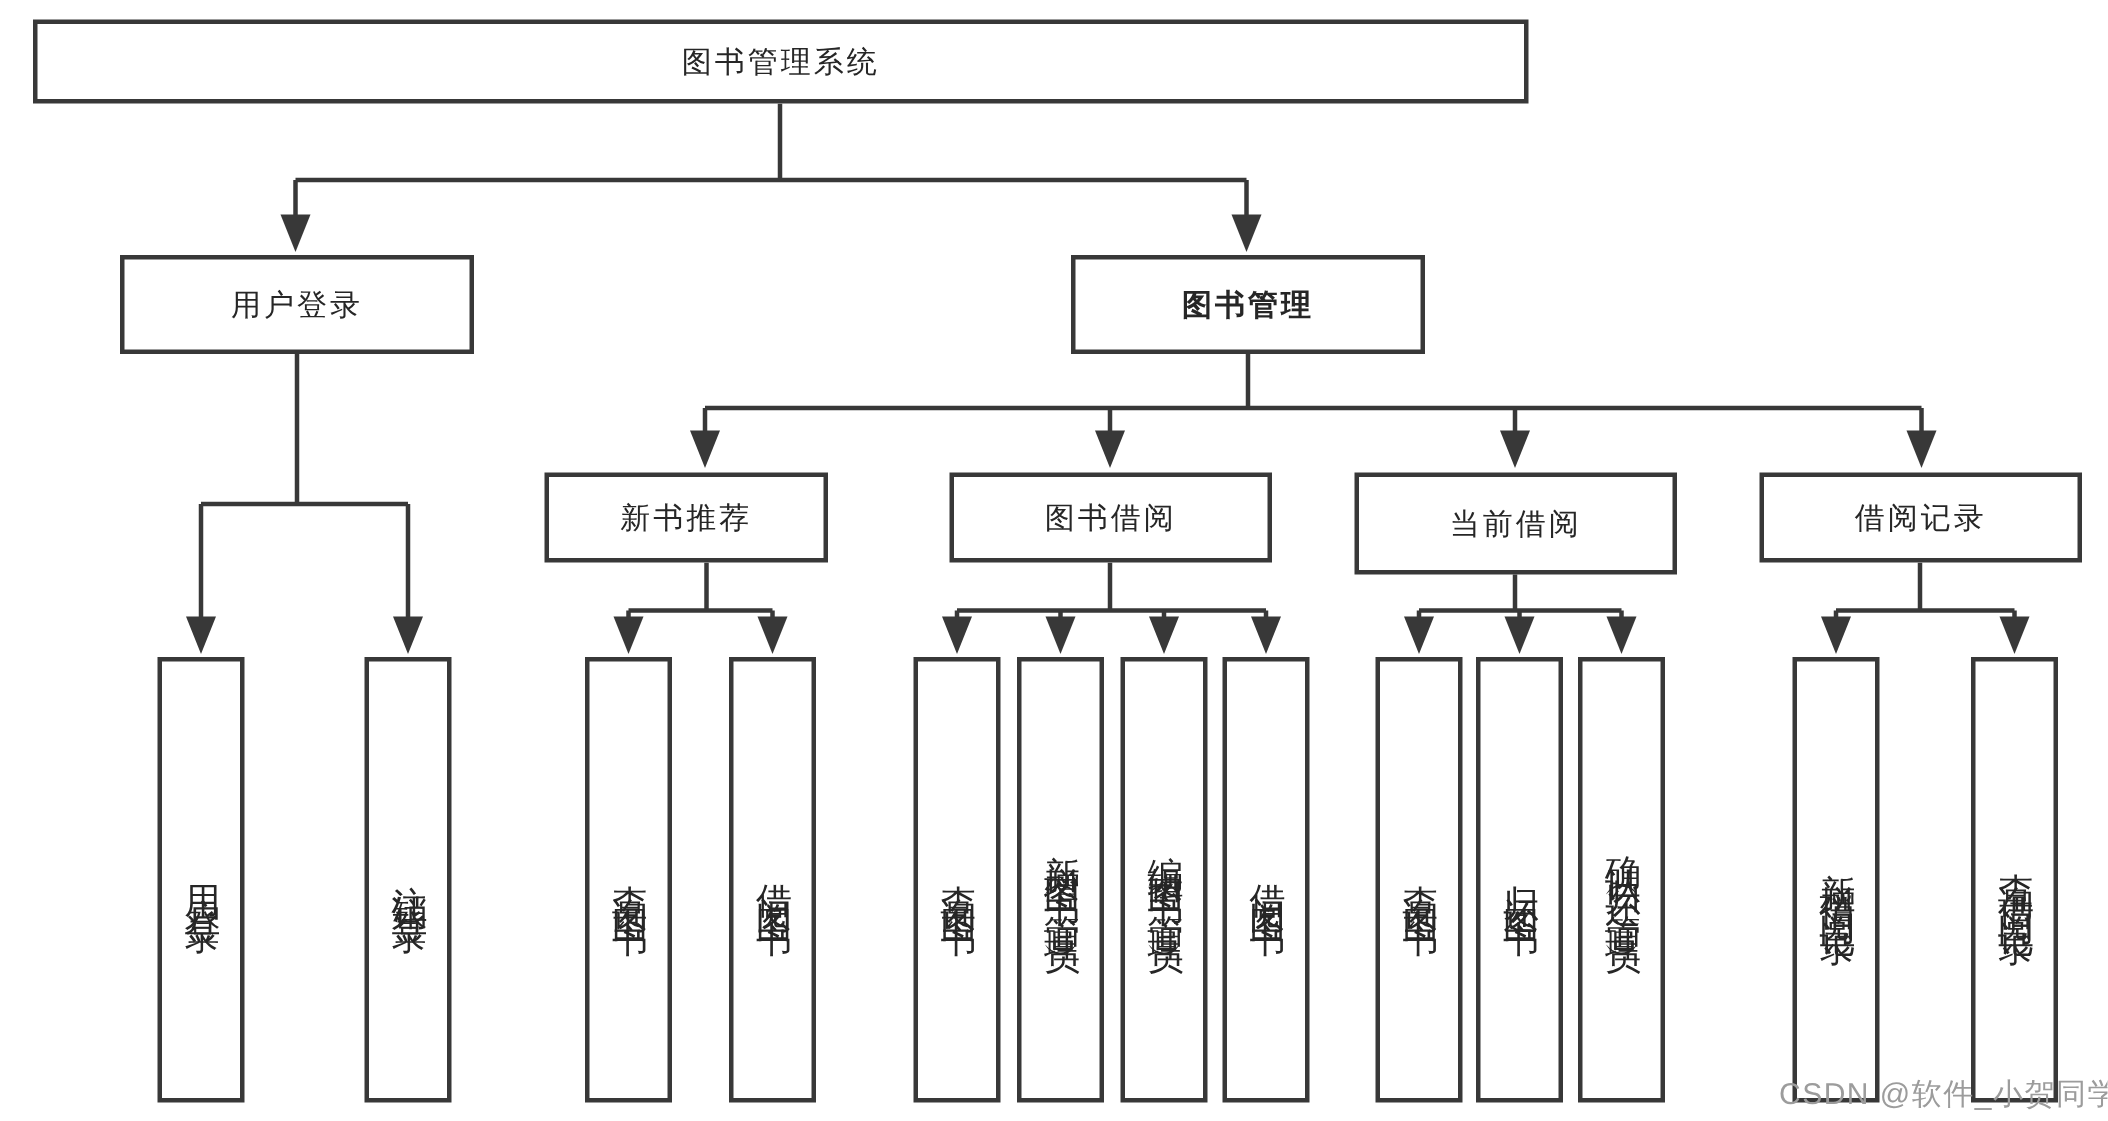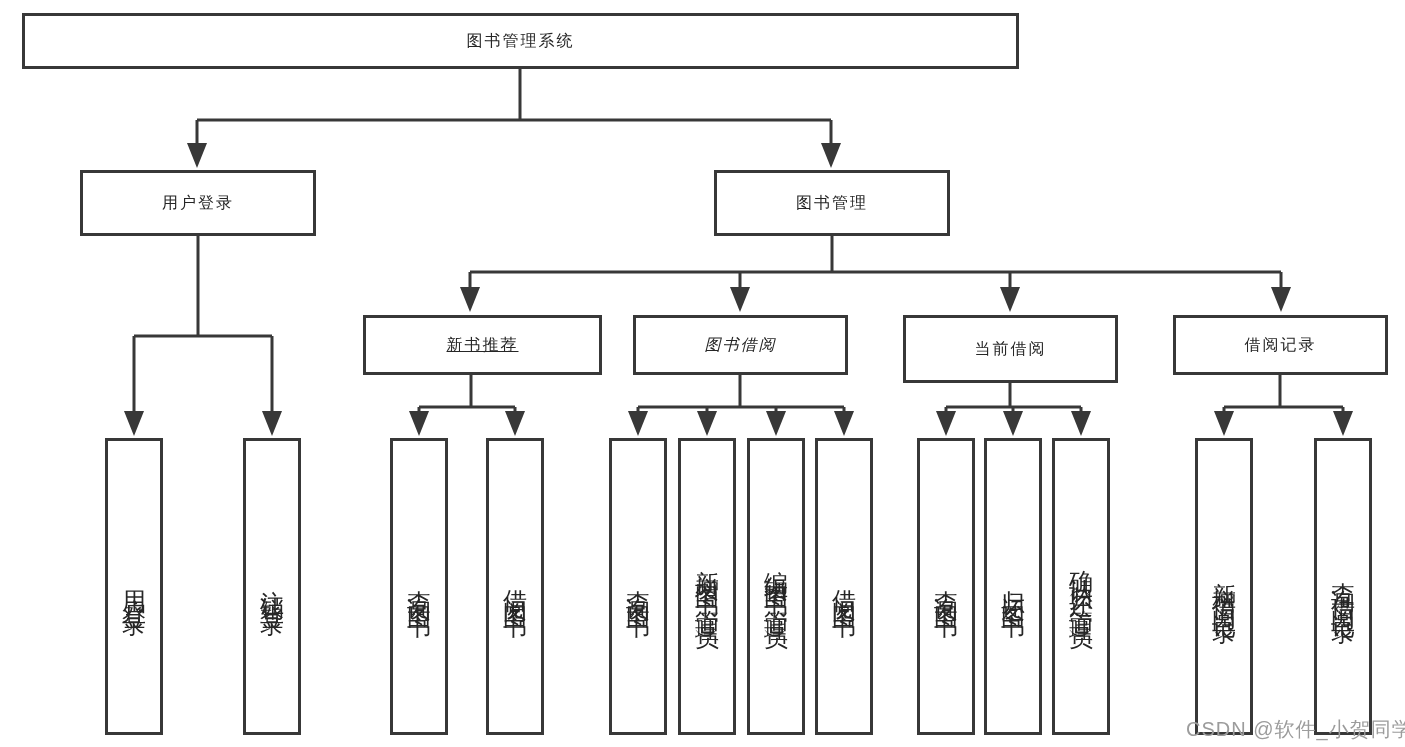--- a/index.html
+++ b/index.html
@@ -10,21 +10,21 @@
   }
   *{margin:0;padding:0;box-sizing:border-box;}
   html,body{width:1405px;height:747px;background:var(--bg);overflow:hidden;}
   body{font-family:"Liberation Sans","DejaVu Sans",sans-serif;}
   .stage{position:relative;width:1405px;height:747px;background:var(--bg);}
   svg.connectors{position:absolute;left:0;top:0;width:1405px;height:747px;z-index:0;}
   .hbox{
     position:absolute;z-index:1;
     border:3px solid var(--line);background:var(--bg);
     display:flex;align-items:center;justify-content:center;
-    font-size:16px;letter-spacing:2px;color:var(--text);
+    font-size:20px;letter-spacing:2px;color:var(--text);
     white-space:nowrap;
   }
   .vbox{
     position:absolute;z-index:1;top:438px;width:58px;height:297px;
     border:3px solid var(--line);background:var(--bg);
     display:flex;align-items:center;justify-content:center;
     writing-mode:vertical-rl;text-orientation:mixed;
     font-size:24px;letter-spacing:8px;line-height:1;color:var(--text);
   }
   .watermark{
@@ -74,24 +74,24 @@
       <polygon points="1003,411 1023,411 1013,436"></polygon>
       <polygon points="1071,411 1091,411 1081,436"></polygon>
       <polygon points="1214,411 1234,411 1224,436"></polygon>
       <polygon points="1333,411 1353,411 1343,436"></polygon>
     </g>
   </svg>
 
   <div class="hbox" style="left:22px;top:13px;width:997px;height:56px;">图书管理系统</div>
 
   <div class="hbox" style="left:80px;top:170px;width:236px;height:66px;">用户登录</div>
-  <div class="hbox" style="left:714px;top:170px;width:236px;height:66px;">图书管理</div>
+  <div class="hbox" style="left:714px;top:170px;width:236px;height:66px;font-weight:bold;">图书管理</div>
 
-  <div class="hbox" style="left:363px;top:315px;width:239px;height:60px;text-decoration:underline;">新书推荐</div>
-  <div class="hbox" style="left:633px;top:315px;width:215px;height:60px;font-style:italic;">图书借阅</div>
+  <div class="hbox" style="left:363px;top:315px;width:189px;height:60px;">新书推荐</div>
+  <div class="hbox" style="left:633px;top:315px;width:215px;height:60px;">图书借阅</div>
   <div class="hbox" style="left:903px;top:315px;width:215px;height:68px;">当前借阅</div>
   <div class="hbox" style="left:1173px;top:315px;width:215px;height:60px;">借阅记录</div>
 
   <div class="vbox" style="left:105px;">用户登录</div>
   <div class="vbox" style="left:243px;">注销登录</div>
 
   <div class="vbox" style="left:390px;">查询图书</div>
   <div class="vbox" style="left:486px;">借阅图书</div>
 
   <div class="vbox" style="left:609px;">查询图书</div>

